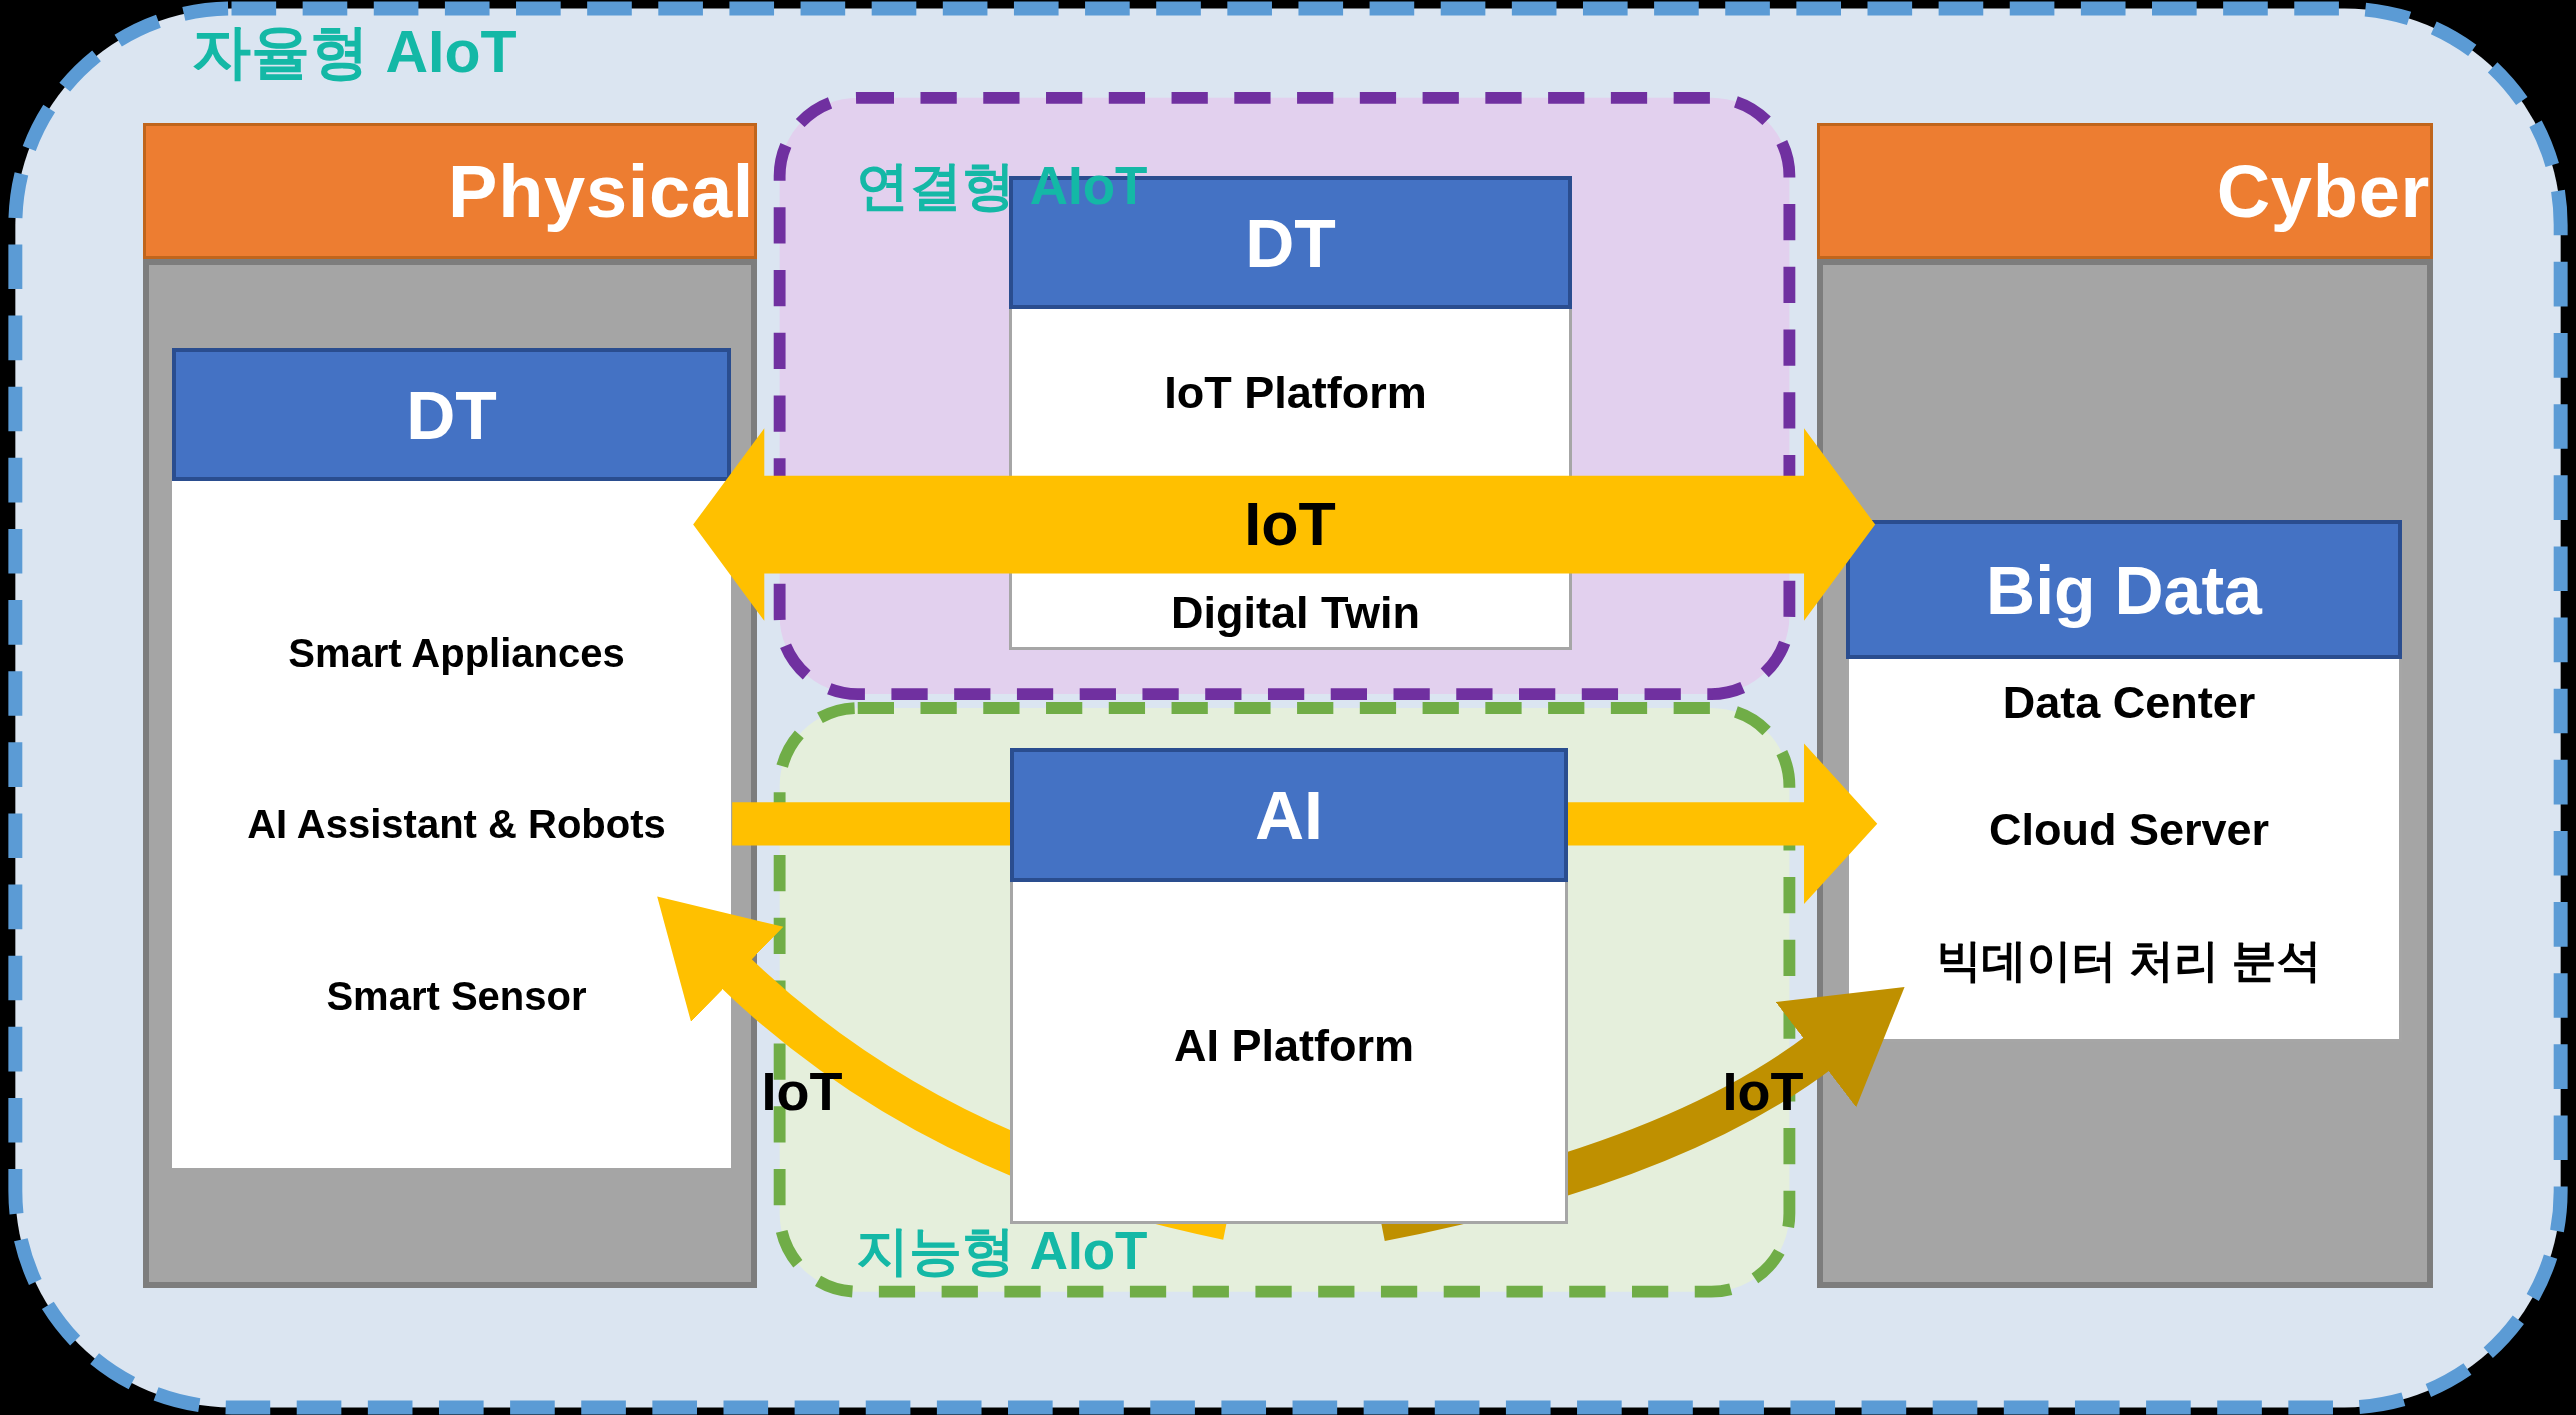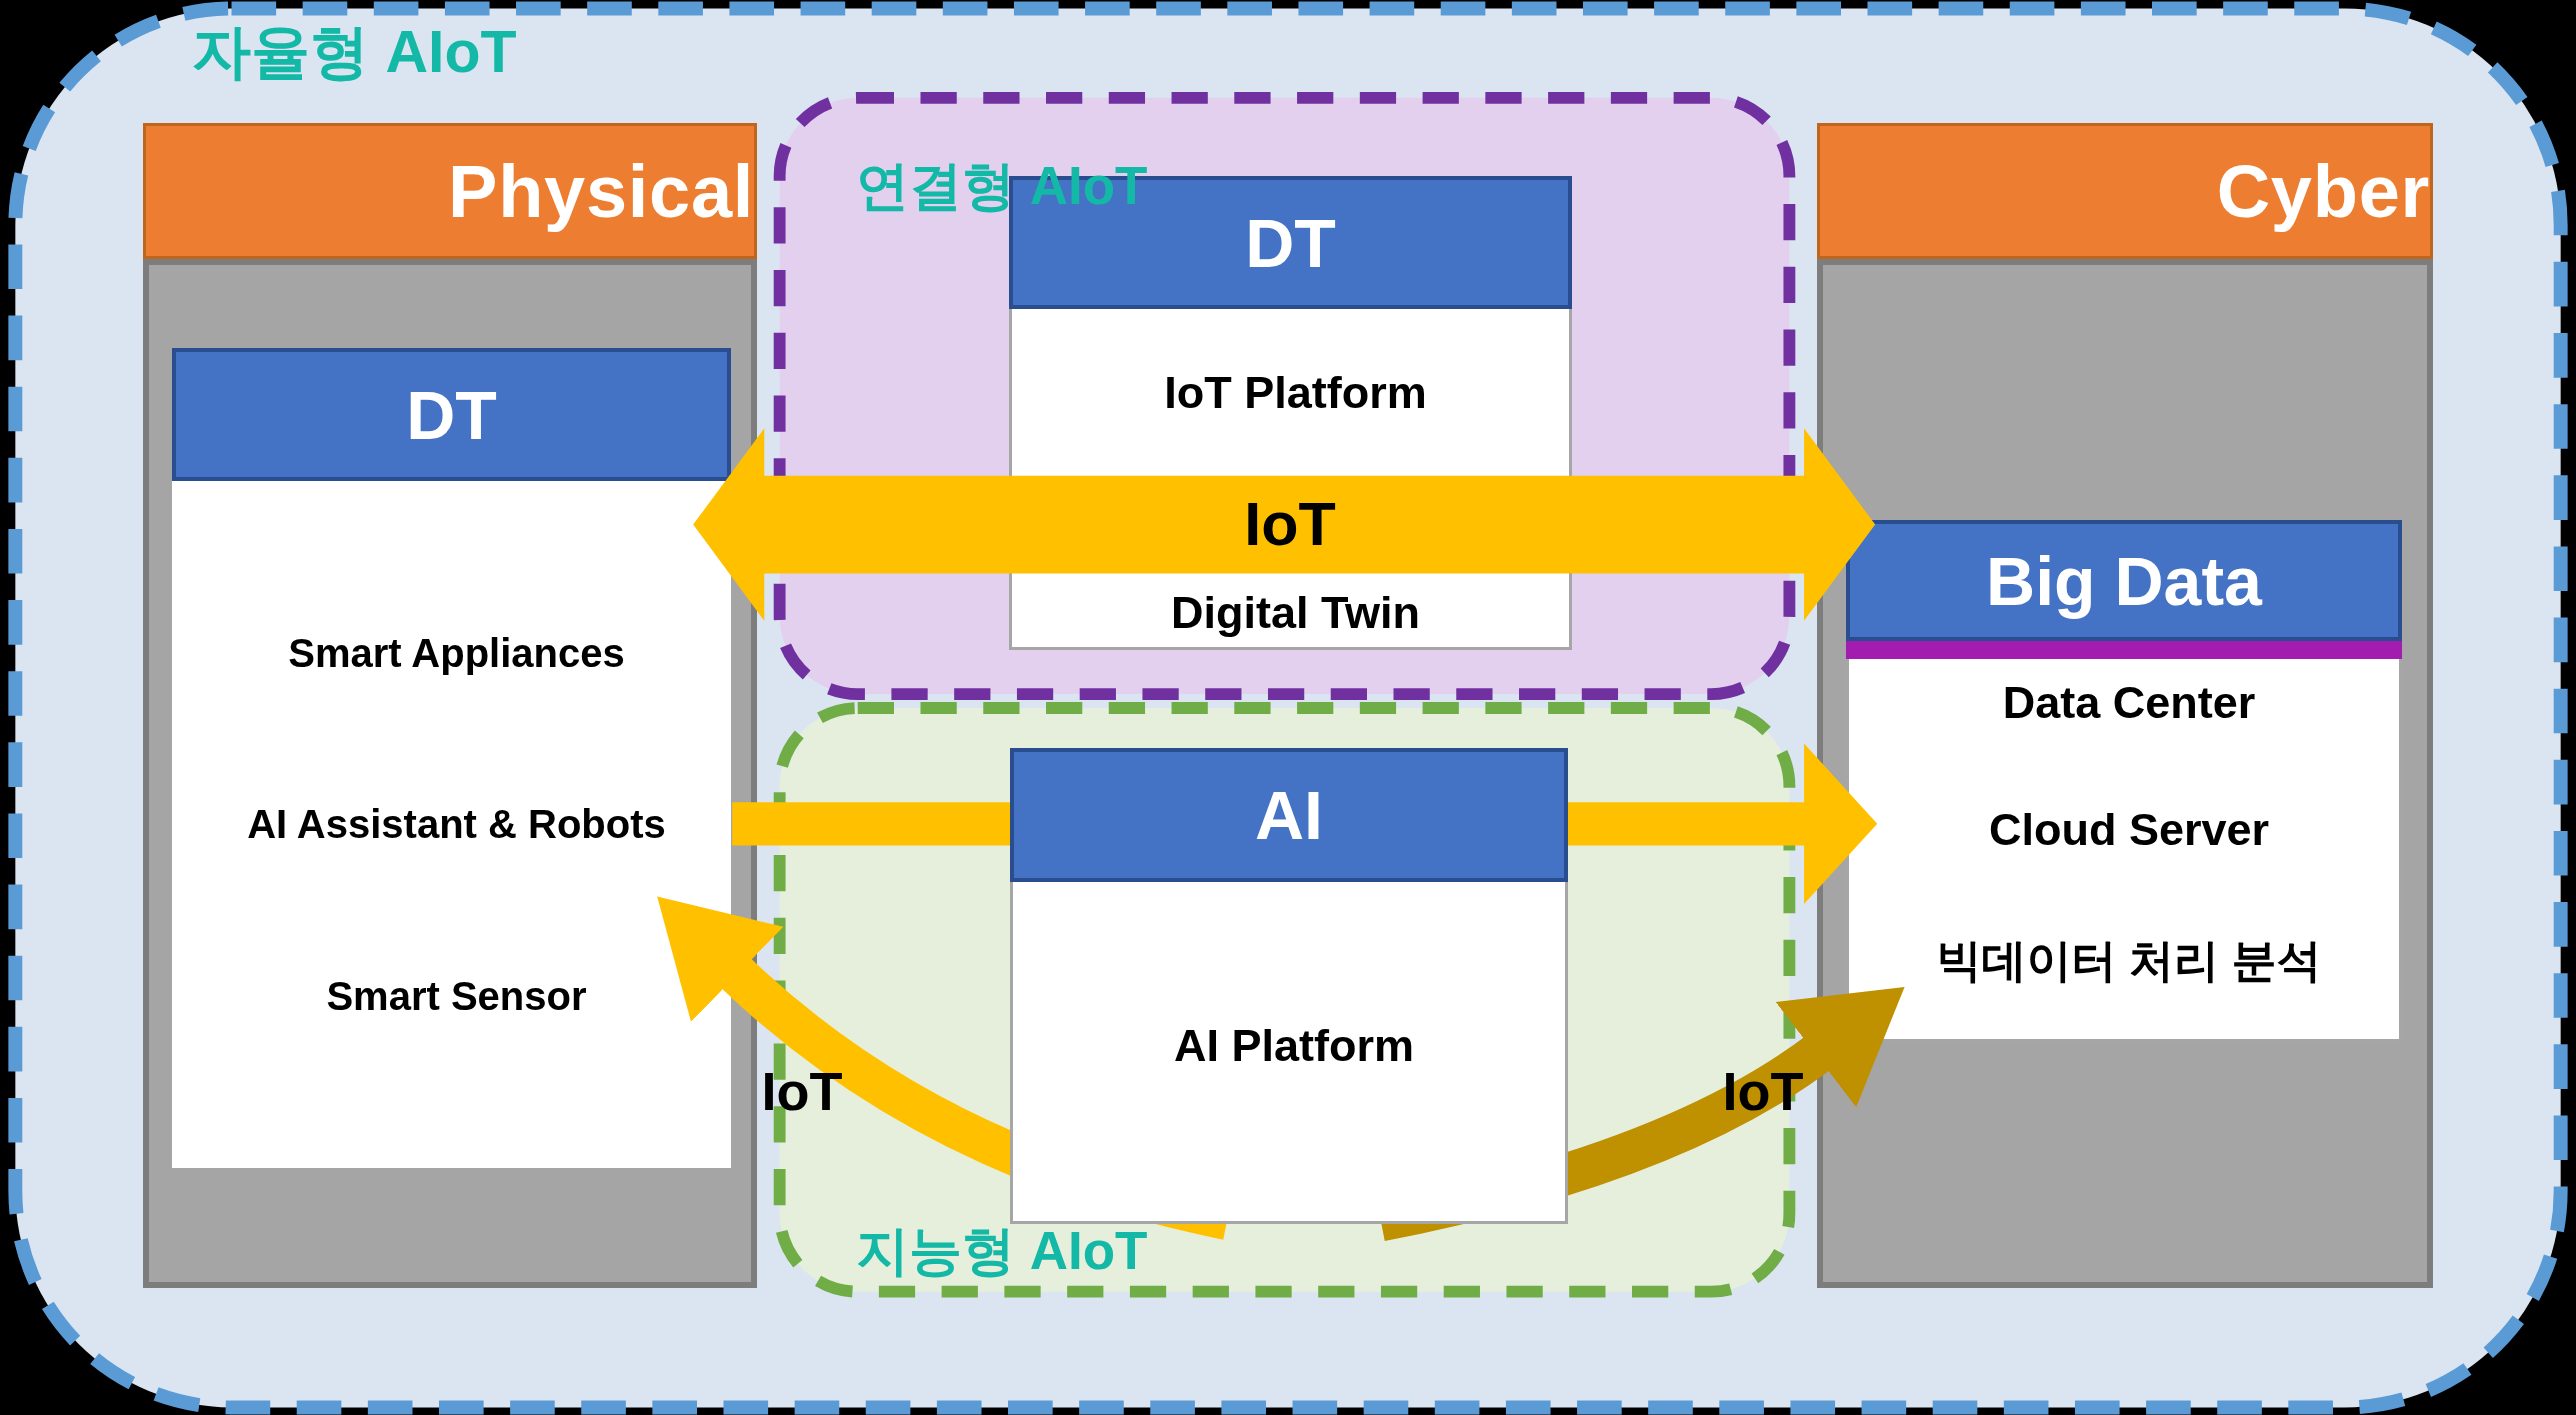--- a/index.html
+++ b/index.html
@@ -74,21 +74,21 @@
       <span>DT</span>
     </div>
     <div class="pbody" style="top:133px;">
       <div class="prow" style="top:172px;">Smart Appliances</div>
       <div class="prow" style="top:343px;">AI Assistant &amp; Robots</div>
       <div class="prow" style="top:515px;">Smart Sensor</div>
     </div>
   </div>
 
   <div class="abs z4 panel bordered rows64" style="left:1846px;top:520px;width:556px;height:522px;">
-    <div class="phead" style="height:121px;">
+    <div class="phead" style="height:139px;">
       <span>Big Data</span>
     </div>
     <div class="pbody" style="top:139px;">
       <div class="prow" style="top:44px;">Data Center</div>
       <div class="prow" style="top:171px;">Cloud Server</div>
       <div class="prow" style="top:302px;">빅데이터 처리 분석</div>
     </div>
   </div>
 
   <svg class="layer z5" viewBox="0 0 3694 2030">

